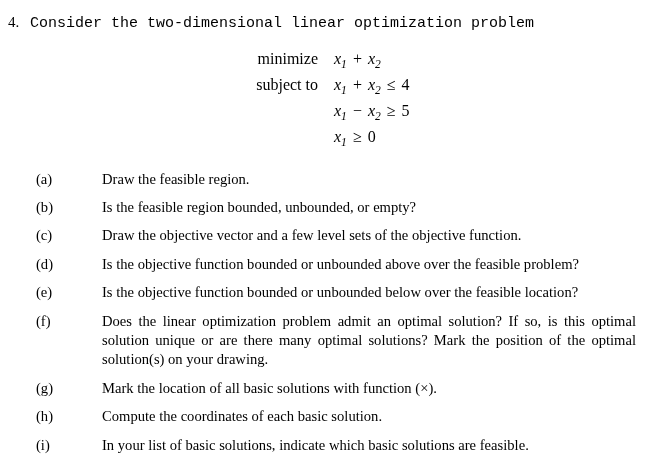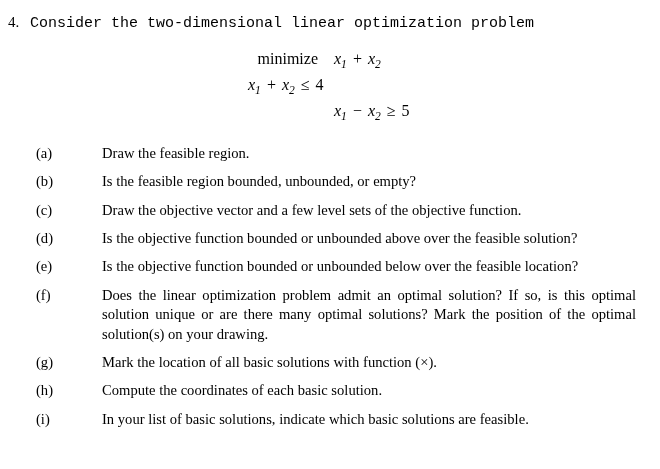--- a/index.html
+++ b/index.html
@@ -108,44 +108,49 @@
     <span class="problem-num">4.</span>
     <span class="problem-text">Consider the two-dimensional linear optimization problem</span>
   </div>
 
   <div class="math-block">
     <div class="math-row">
       <span class="math-label">minimize</span>
       <span class="math-expr">x<sub>1</sub> <span class="op">+</span> x<sub>2</sub></span>
     </div>
     <div class="math-row">
+      <span class="math-label">subject to</span>
       <span class="math-expr">x<sub>1</sub> <span class="op">+</span> x<sub>2</sub> <span class="op">≤</span> <span class="num">4</span></span>
     </div>
     <div class="math-row">
       <span class="math-label"></span>
       <span class="math-expr">x<sub>1</sub> <span class="op">−</span> x<sub>2</sub> <span class="op">≥</span> <span class="num">5</span></span>
+    </div>
+    <div class="math-row">
+      <span class="math-label"></span>
+      <span class="math-expr">x<sub>1</sub> <span class="op">≥</span> <span class="num">0</span></span>
     </div>
   </div>
 
   <div class="items">
     <div class="item">
       <span class="item-label">(a)</span>
       <span class="item-body">Draw the feasible region.</span>
     </div>
     <div class="item">
       <span class="item-label">(b)</span>
       <span class="item-body">Is the feasible region bounded, unbounded, or empty?</span>
     </div>
     <div class="item">
       <span class="item-label">(c)</span>
       <span class="item-body">Draw the objective vector and a few level sets of the objective function.</span>
     </div>
     <div class="item">
       <span class="item-label">(d)</span>
-      <span class="item-body">Is the objective function bounded or unbounded above over the feasible solution?</span>
+      <span class="item-body">Is the objective function bounded or unbounded above over the feasible problem?</span>
     </div>
     <div class="item">
       <span class="item-label">(e)</span>
       <span class="item-body">Is the objective function bounded or unbounded below over the feasible location?</span>
     </div>
     <div class="item item-wide">
       <span class="item-label">(f)</span>
       <span class="item-body">Does the linear optimization problem admit an optimal solution?  If so, is this optimal solution unique or are there many optimal solutions?  Mark the position of the optimal solution(s) on your drawing.</span>
     </div>
     <div class="item">

